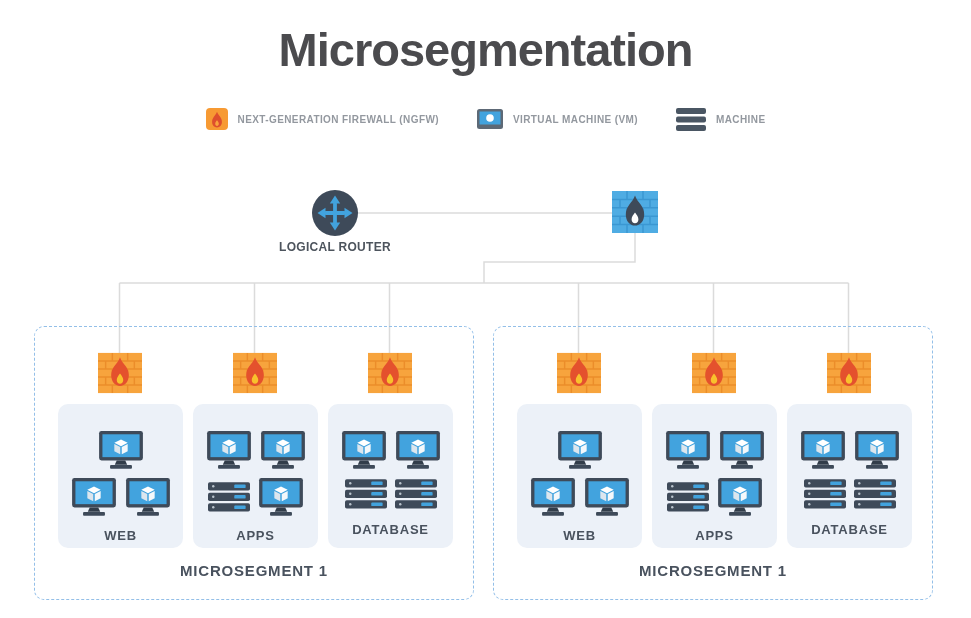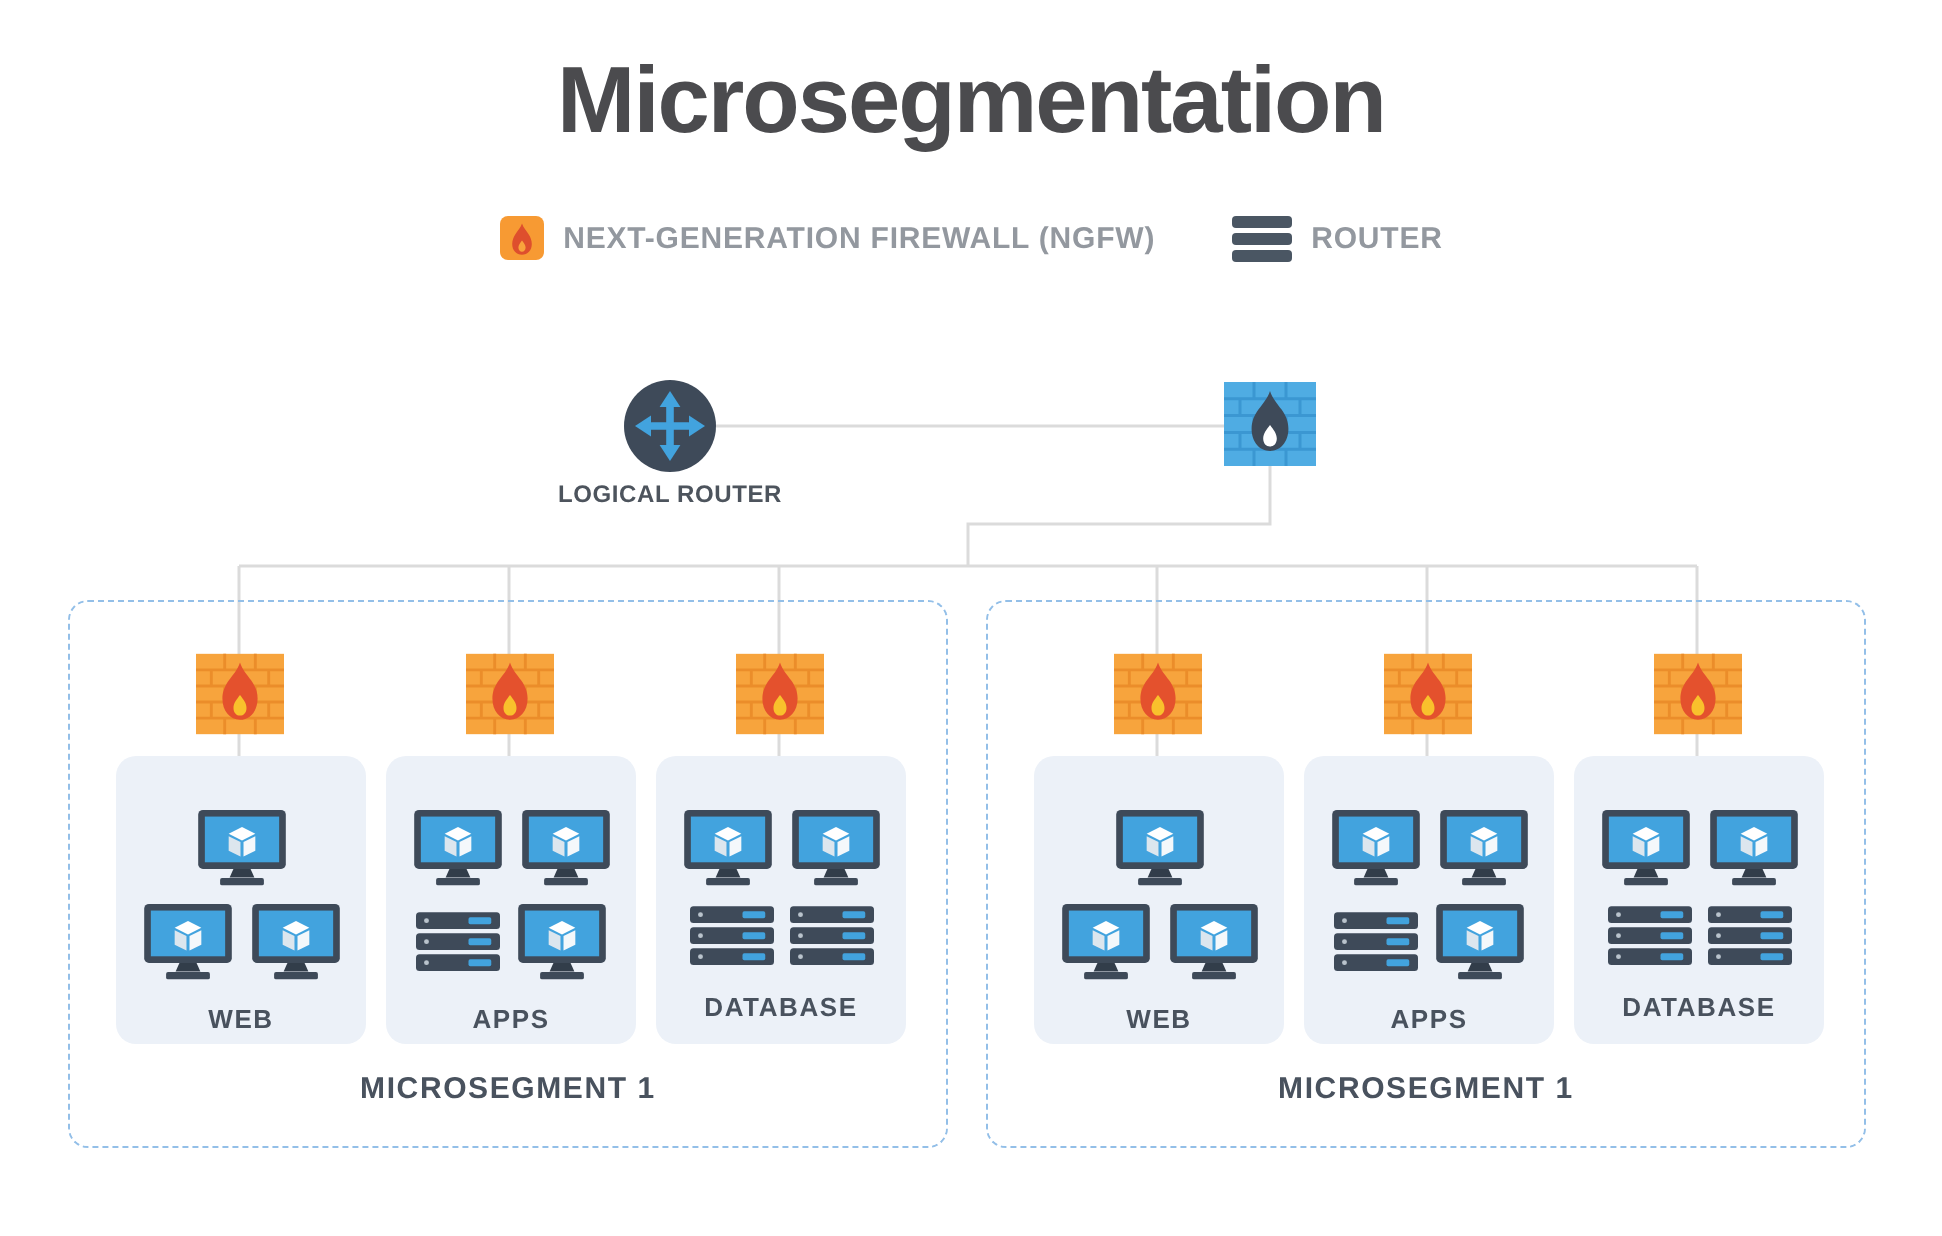--- a/index.html
+++ b/index.html
@@ -10,30 +10,30 @@
   .title{
     position:absolute;top:22px;left:0;width:100%;text-align:center;
     font-size:47px;font-weight:bold;letter-spacing:-1px;color:#4b4b4e;
   }
   .legend{
     position:absolute;top:104px;left:0;width:100%;height:30px;
     display:flex;justify-content:center;align-items:center;gap:38px;
   }
   .legend-item{display:flex;align-items:center;gap:10px;}
   .legend-label{
-    font-size:15px;font-weight:bold;letter-spacing:0.4px;color:#93989f;white-space:nowrap;
+    font-size:10px;font-weight:bold;letter-spacing:0.4px;color:#93989f;white-space:nowrap;
   }
   .connectors{position:absolute;left:0;top:0;z-index:0;}
   .node-icon{position:absolute;z-index:2;}
   .node-label{
     position:absolute;z-index:2;width:200px;text-align:center;
     font-size:12px;font-weight:bold;letter-spacing:0.3px;color:#4d545d;
   }
   .ms-box{
-    position:absolute;top:300px;width:440px;height:274px;box-sizing:border-box;
+    position:absolute;top:326px;width:440px;height:274px;box-sizing:border-box;
     border:1.5px dashed #93bfe8;border-radius:10px;z-index:1;
   }
   .group{position:absolute;top:25px;width:125px;}
   .group-firewall{position:absolute;left:40px;top:0;width:44px;height:42px;}
   .panel{
     position:absolute;left:0;top:52px;width:125px;height:144px;border-radius:10px;
     background:#ecf1f8;display:flex;flex-direction:column;align-items:center;
     padding-top:26px;box-sizing:border-box;
   }
   .icon-row{display:flex;align-items:center;justify-content:center;gap:8px;margin-bottom:7px;}
@@ -133,24 +133,30 @@
   <div class="title">Microsegmentation</div>
 
   <div class="legend">
     <div class="legend-item">
       <svg width="22" height="22">
           <use href="#sym-legend-ngfw"></use>
         </svg>
       <span class="legend-label">NEXT-GENERATION FIREWALL (NGFW)</span>
     </div>
     <div class="legend-item">
+      <svg width="26" height="20">
+          <use href="#sym-legend-vm"></use>
+        </svg>
+      <span class="legend-label">VIRTUAL MACHINE (VM)</span>
+    </div>
+    <div class="legend-item">
       <svg width="30" height="23">
           <use href="#sym-legend-server"></use>
         </svg>
-      <span class="legend-label">ROUTER</span>
+      <span class="legend-label">MACHINE</span>
     </div>
   </div>
 
   <svg class="connectors" width="971" height="618">
     <g stroke="#dbdbdb" stroke-width="1.5" fill="none">
       <path d="M358,213 H612"></path>
       <path d="M635,233 V262 H484 V283"></path>
       <path d="M119.5,283 H848.5"></path>
       <path d="M119.5,283 V385"></path>
       <path d="M254.5,283 V385"></path>

